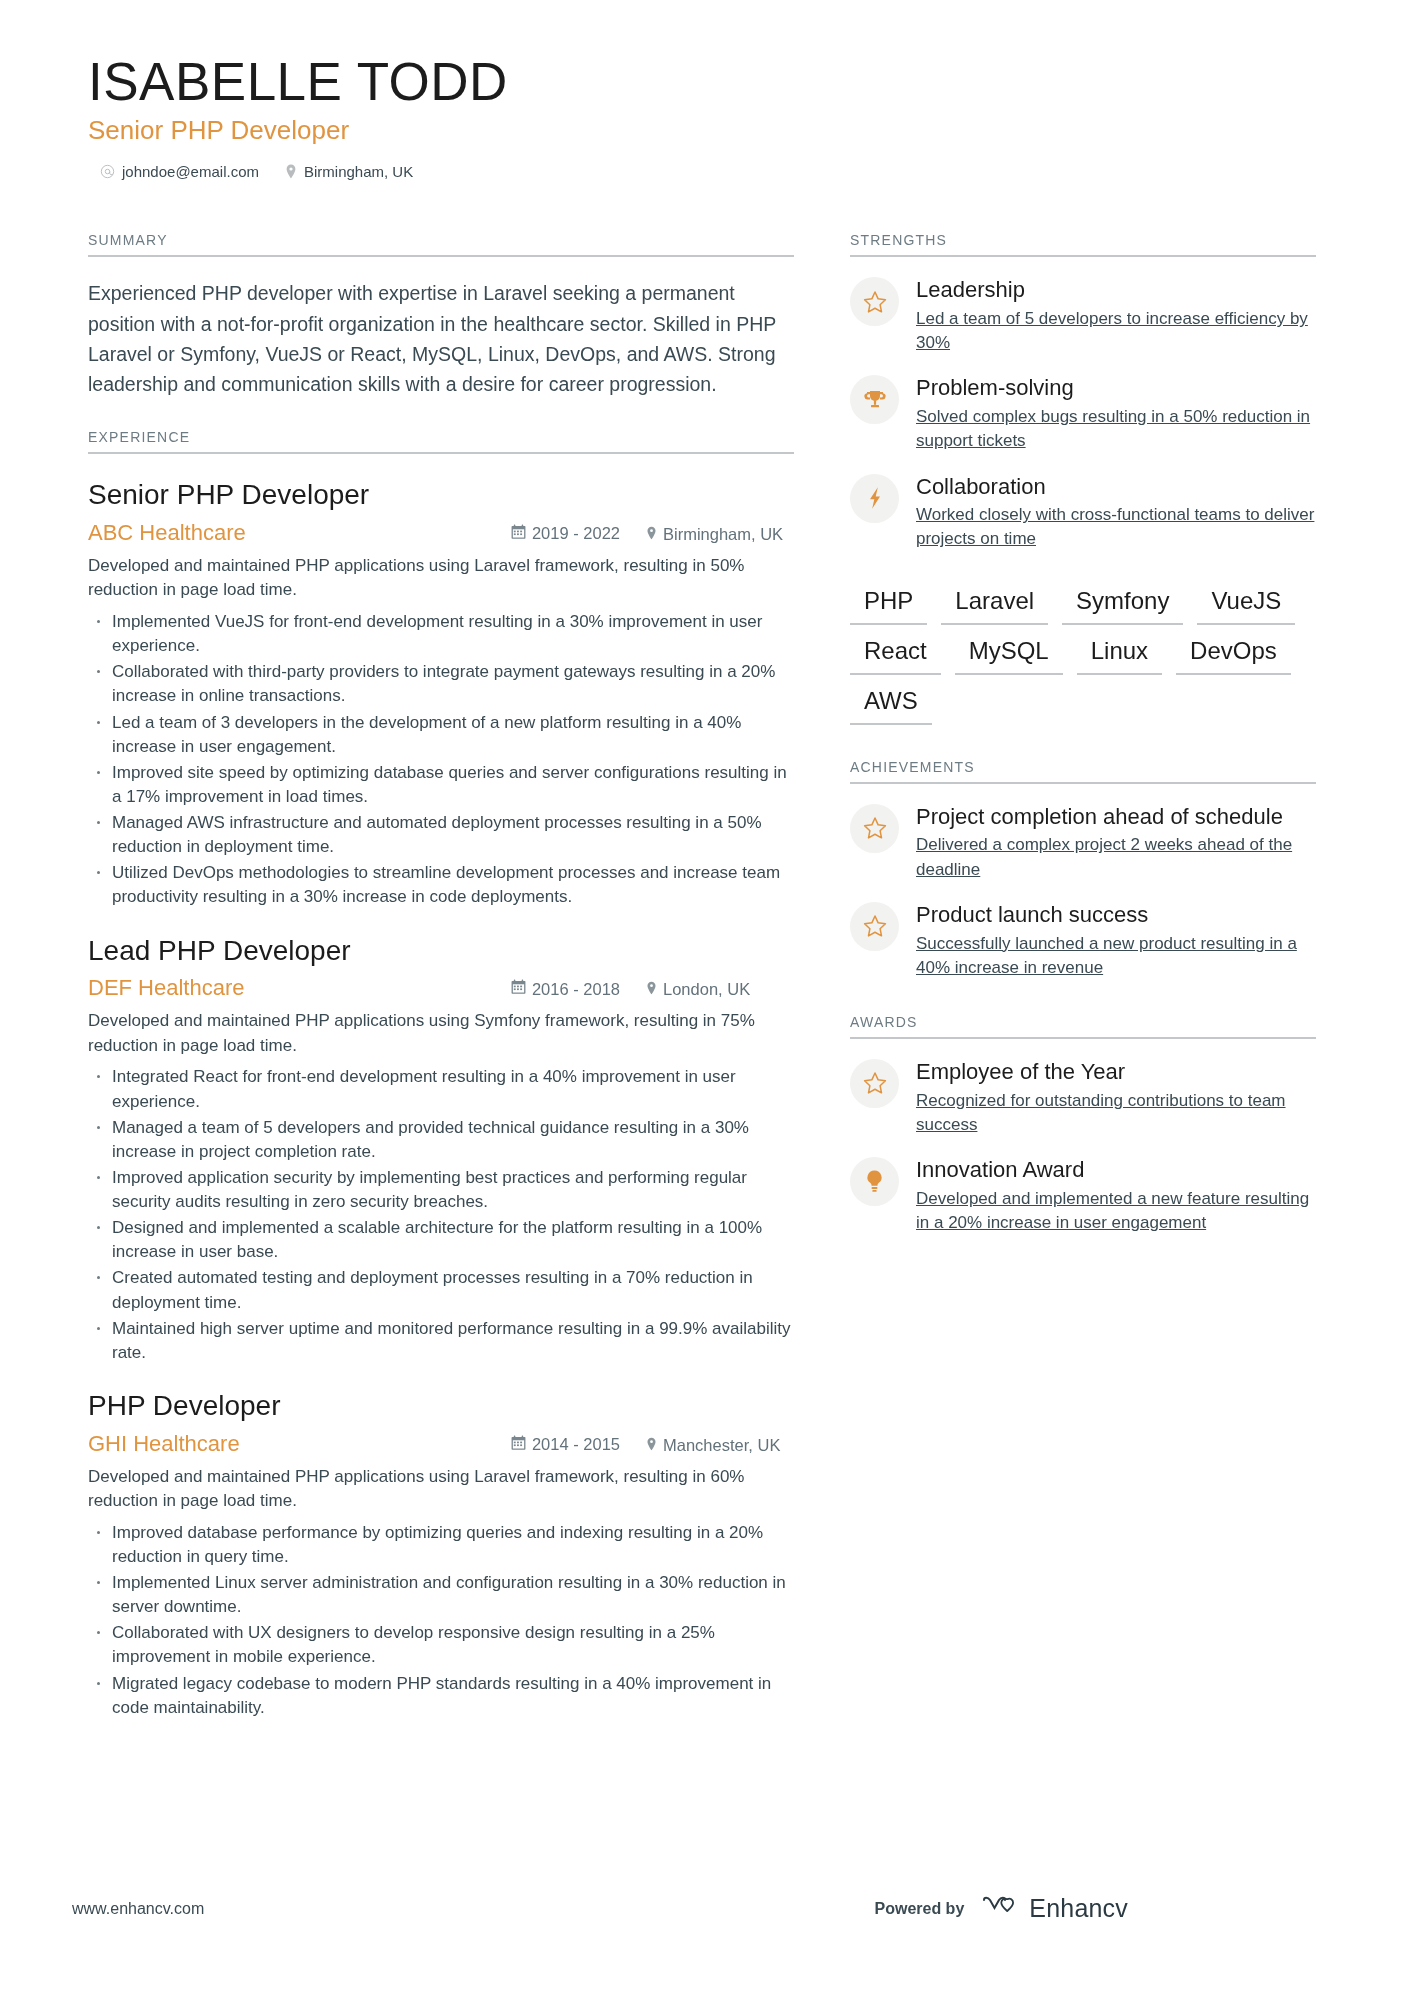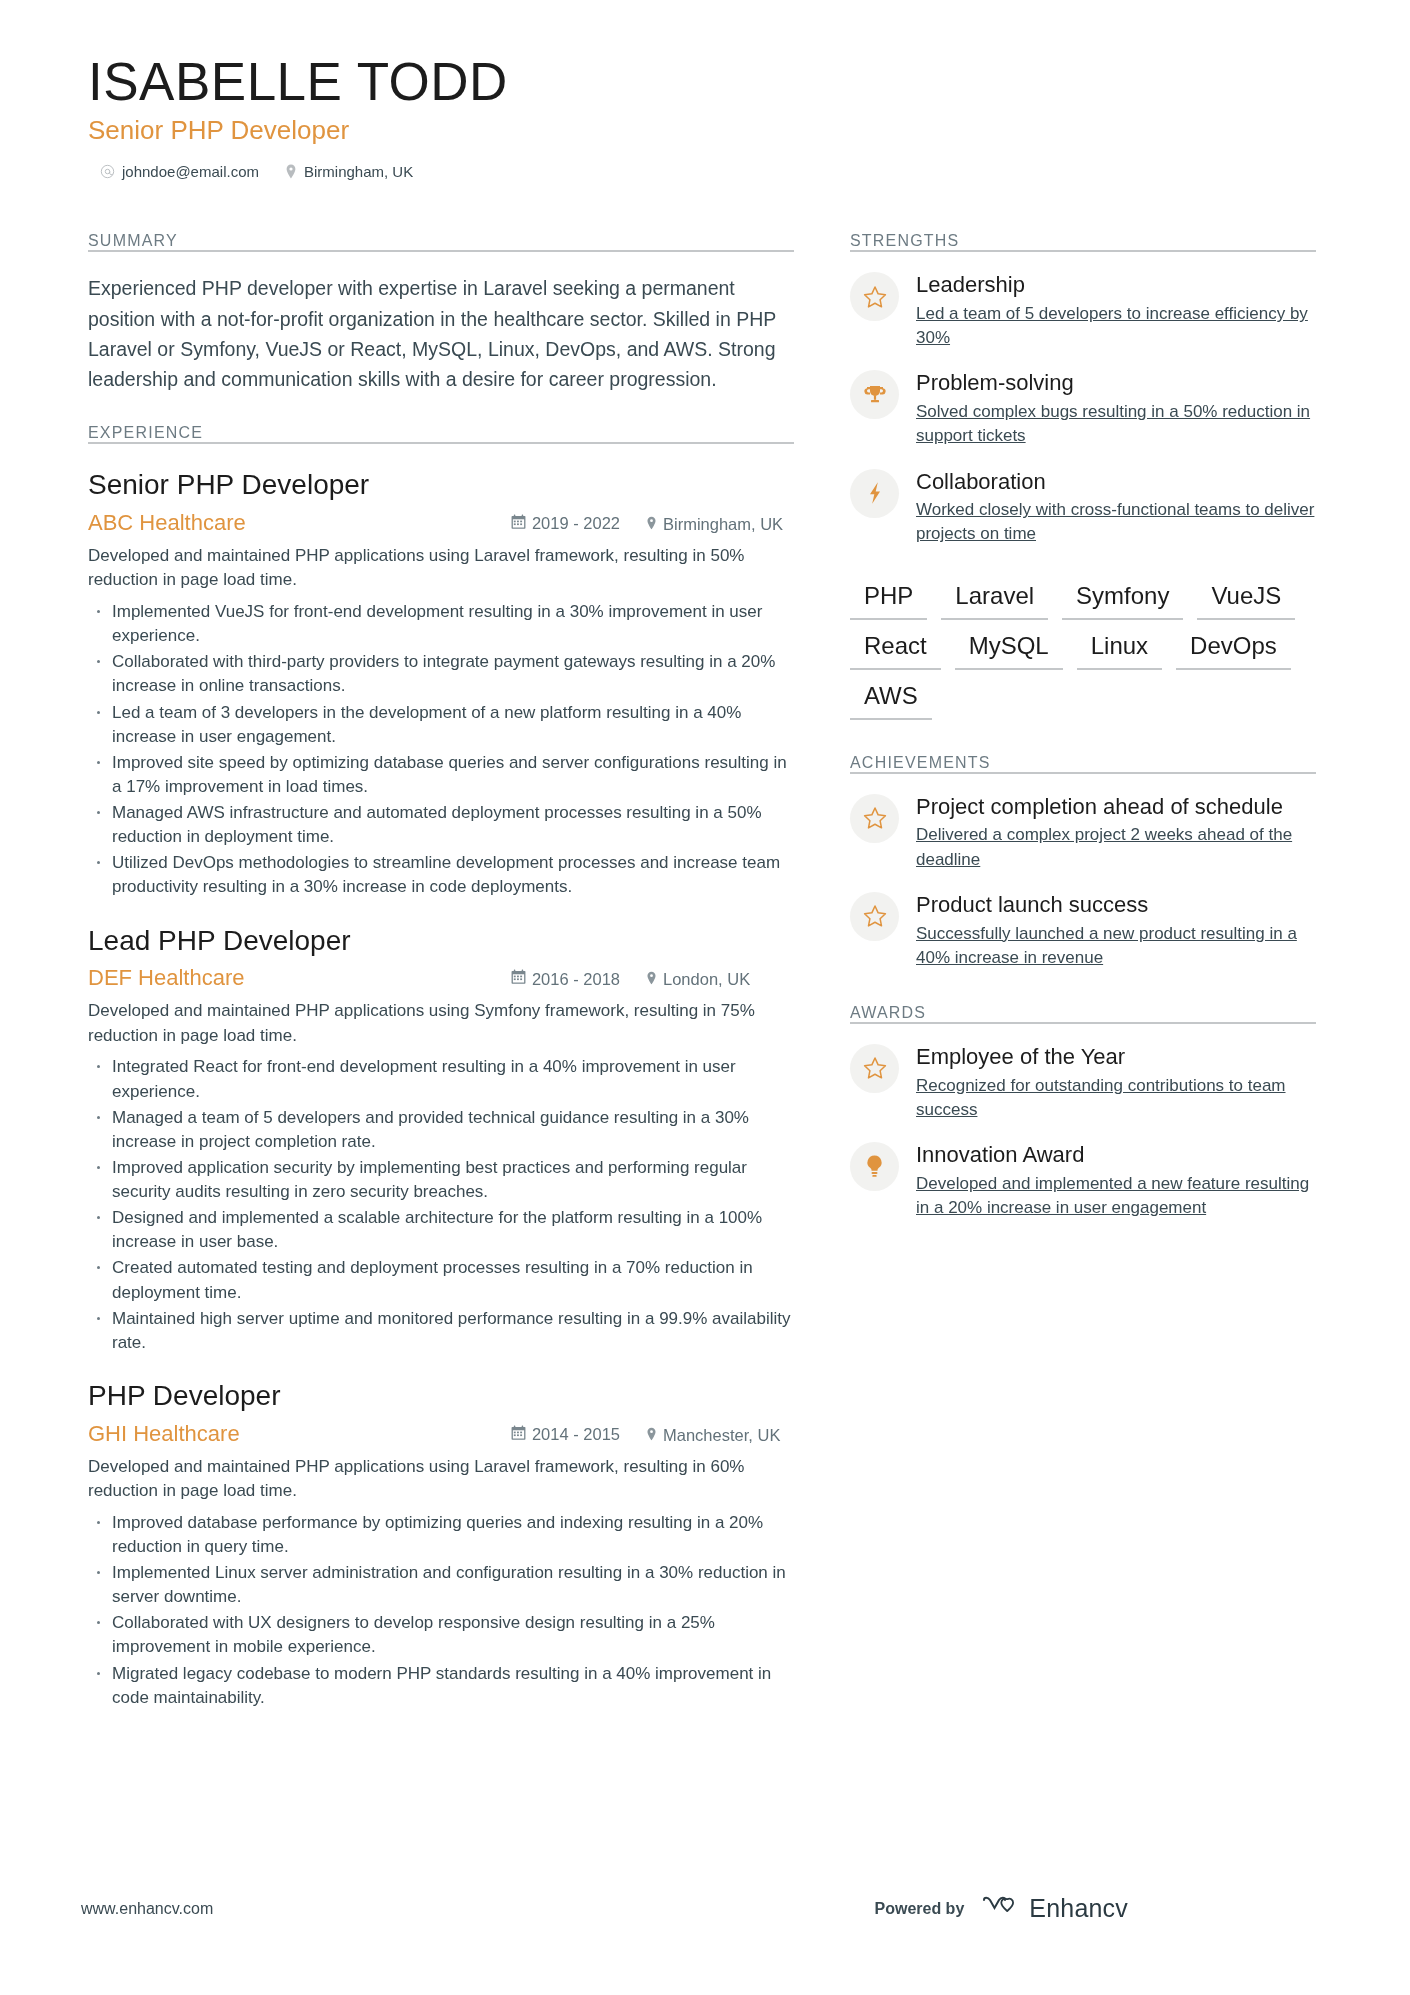--- a/index.html
+++ b/index.html
@@ -46,25 +46,26 @@
   .contact-item svg { display: block; }
 
   
   .columns { display: flex; gap: 56px; }
   .col-left { width: 706px; flex: none; }
   .col-right { width: 466px; flex: none; }
 
   
   .section { margin-bottom: 8px; }
   .section-title {
-    font-size: 16px;
+    font-size: 14px;
     letter-spacing: 1.2px;
     color: #6d7b83;
     font-weight: 400;
     text-transform: uppercase;
+    padding-bottom: 7px;
     border-bottom: 2.5px solid #c4c7c9;
   }
   .sec-gap-sum  { margin-top: 26px; }
   .sec-gap-exp  { margin-top: 30px; }
   .sec-gap-str  { margin-top: 26px; }
   .sec-gap-skl  { margin-top: 34px; }
   .sec-gap-ach  { margin-top: 34px; }
   .sec-gap-awd  { margin-top: 34px; }
 
   
@@ -173,21 +174,21 @@
     font-size: 24px;
     color: #1c1c1c;
     padding: 1px 14px 8px 14px;
     border-bottom: 2.5px solid #c4c7c9;
     white-space: nowrap;
   }
 
   
   .footer {
     position: absolute;
-    left: 81px;
+    left: 72px;
     right: 88px;
     bottom: 72px;
     display: flex;
     align-items: center;
     justify-content: space-between;
   }
   .footer-url { font-size: 16px; color: #3a4a52; }
   .footer-right { display: flex; align-items: center; gap: 17px; }
   .powered-by { font-size: 16px; color: #3a4a52; font-weight: 600; }
   .brand { display: flex; align-items: center; gap: 10px; }

